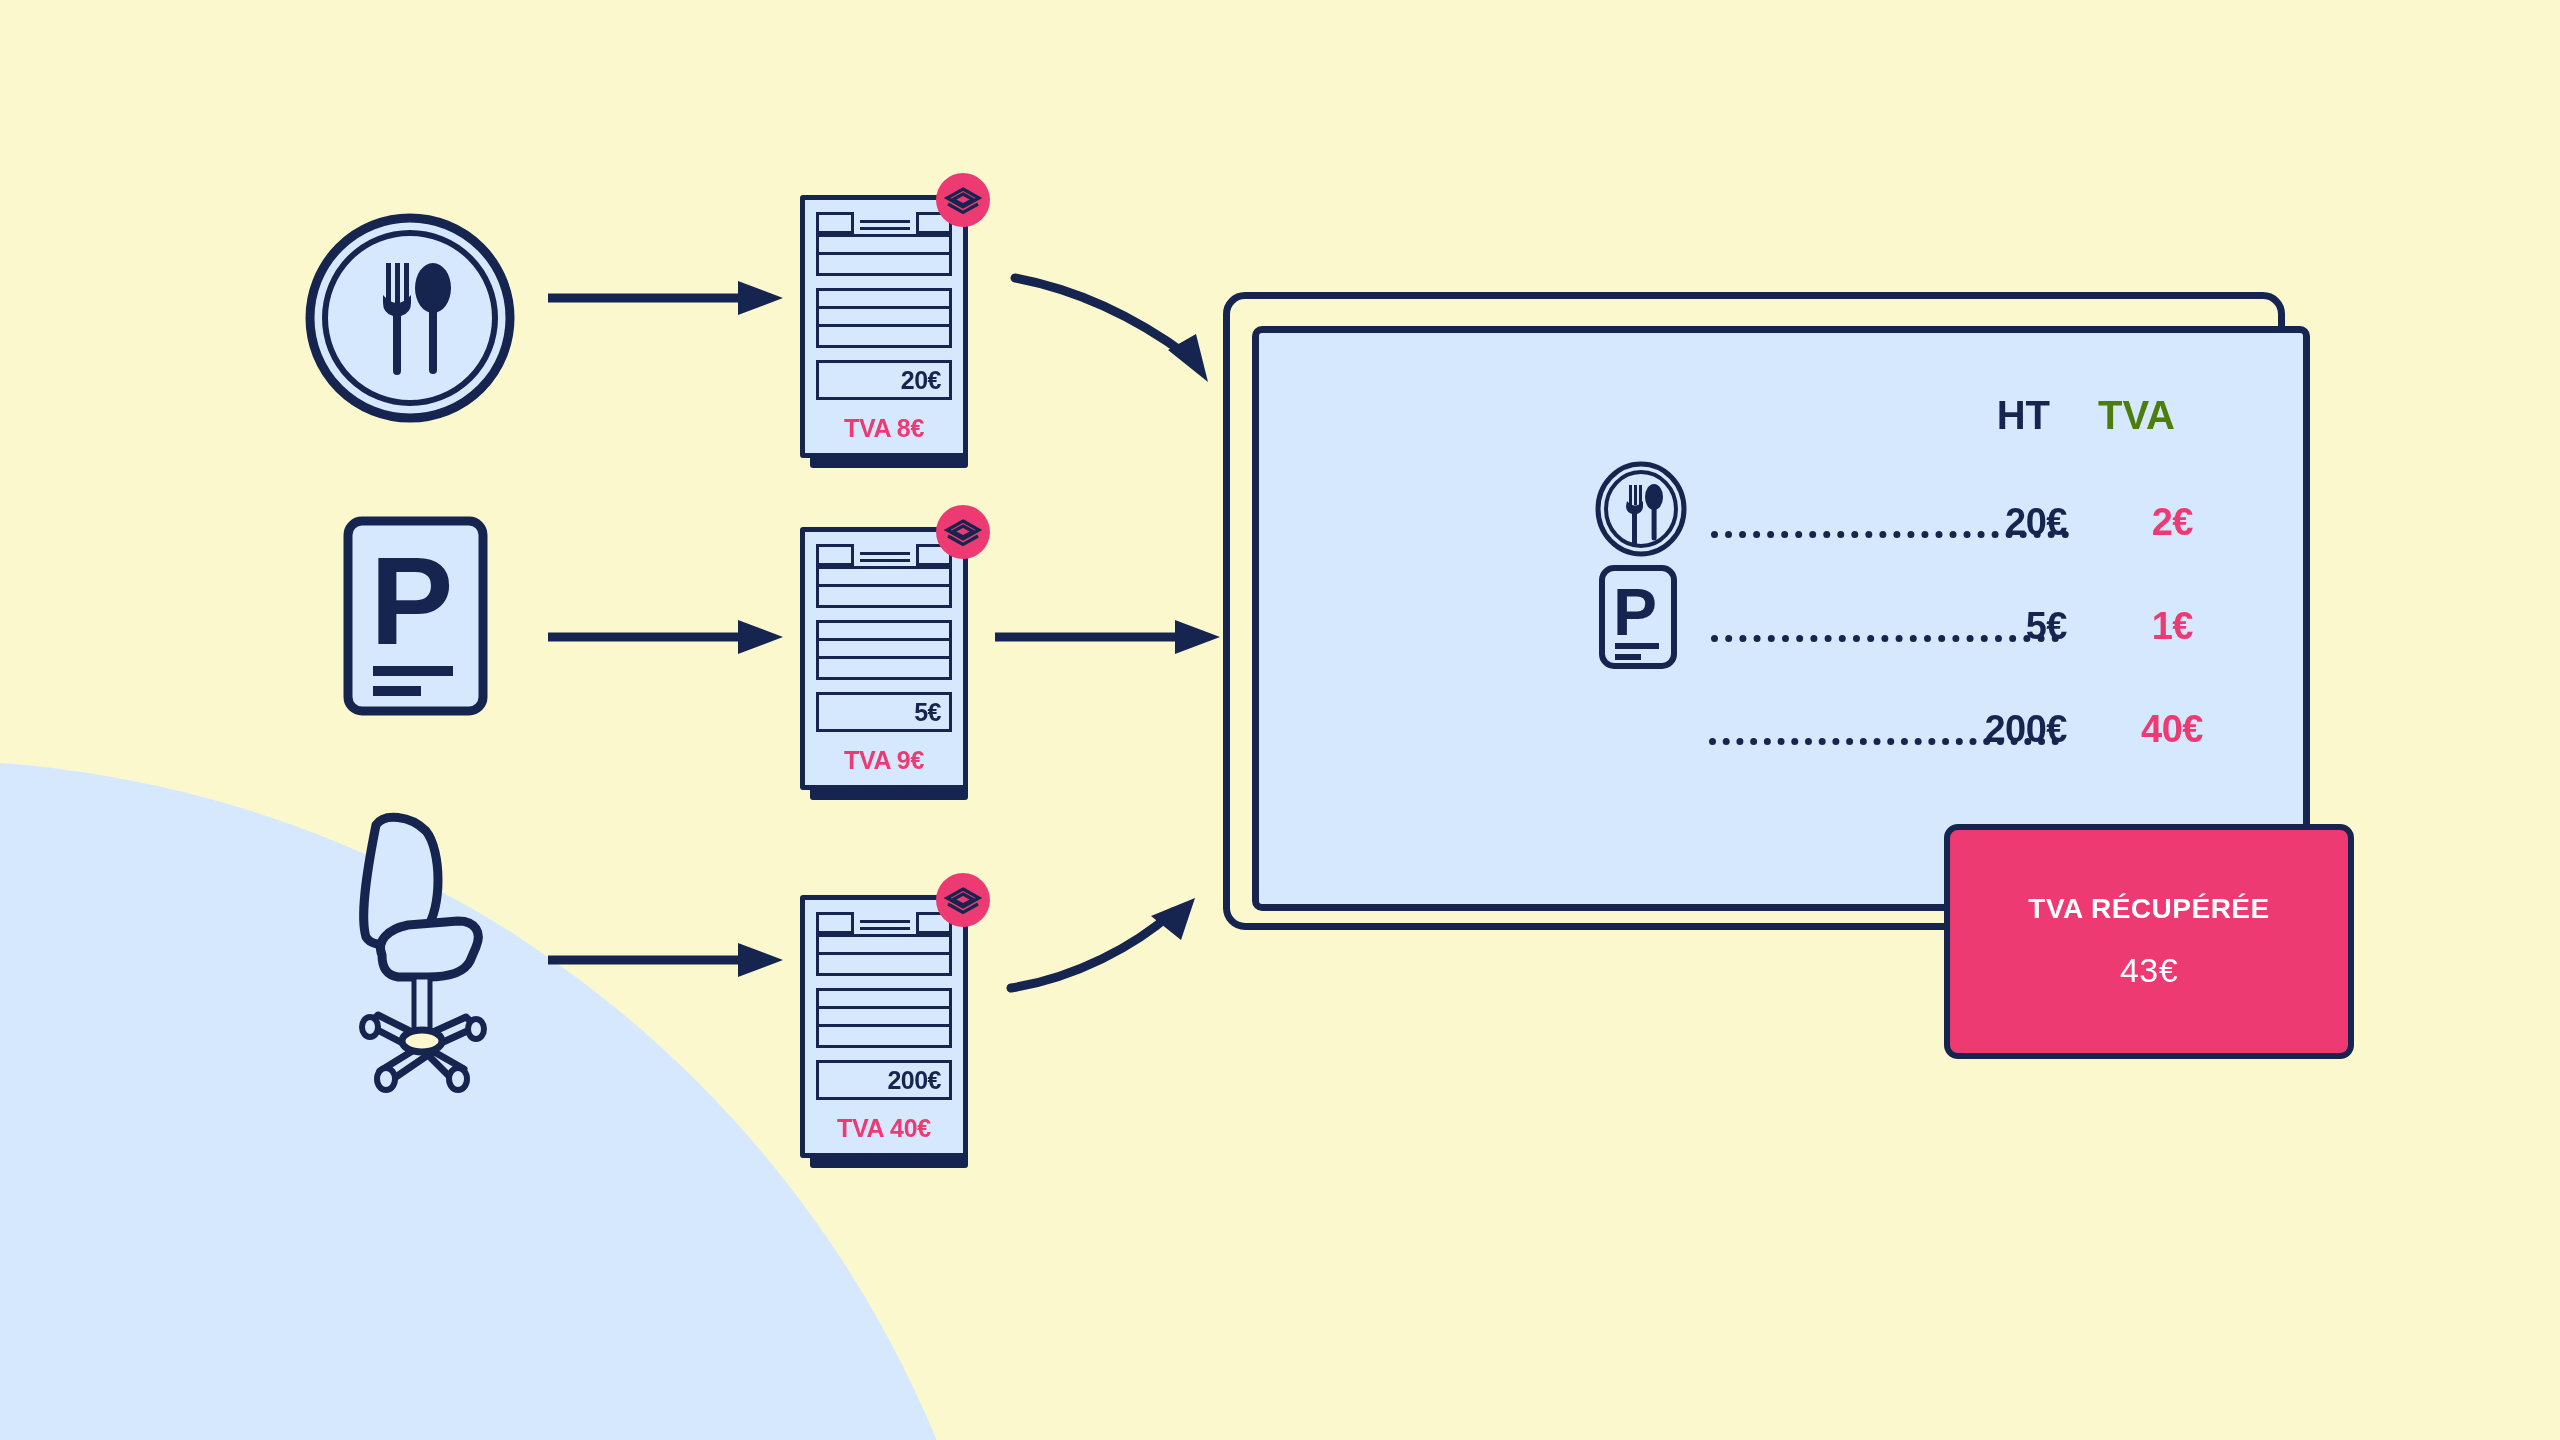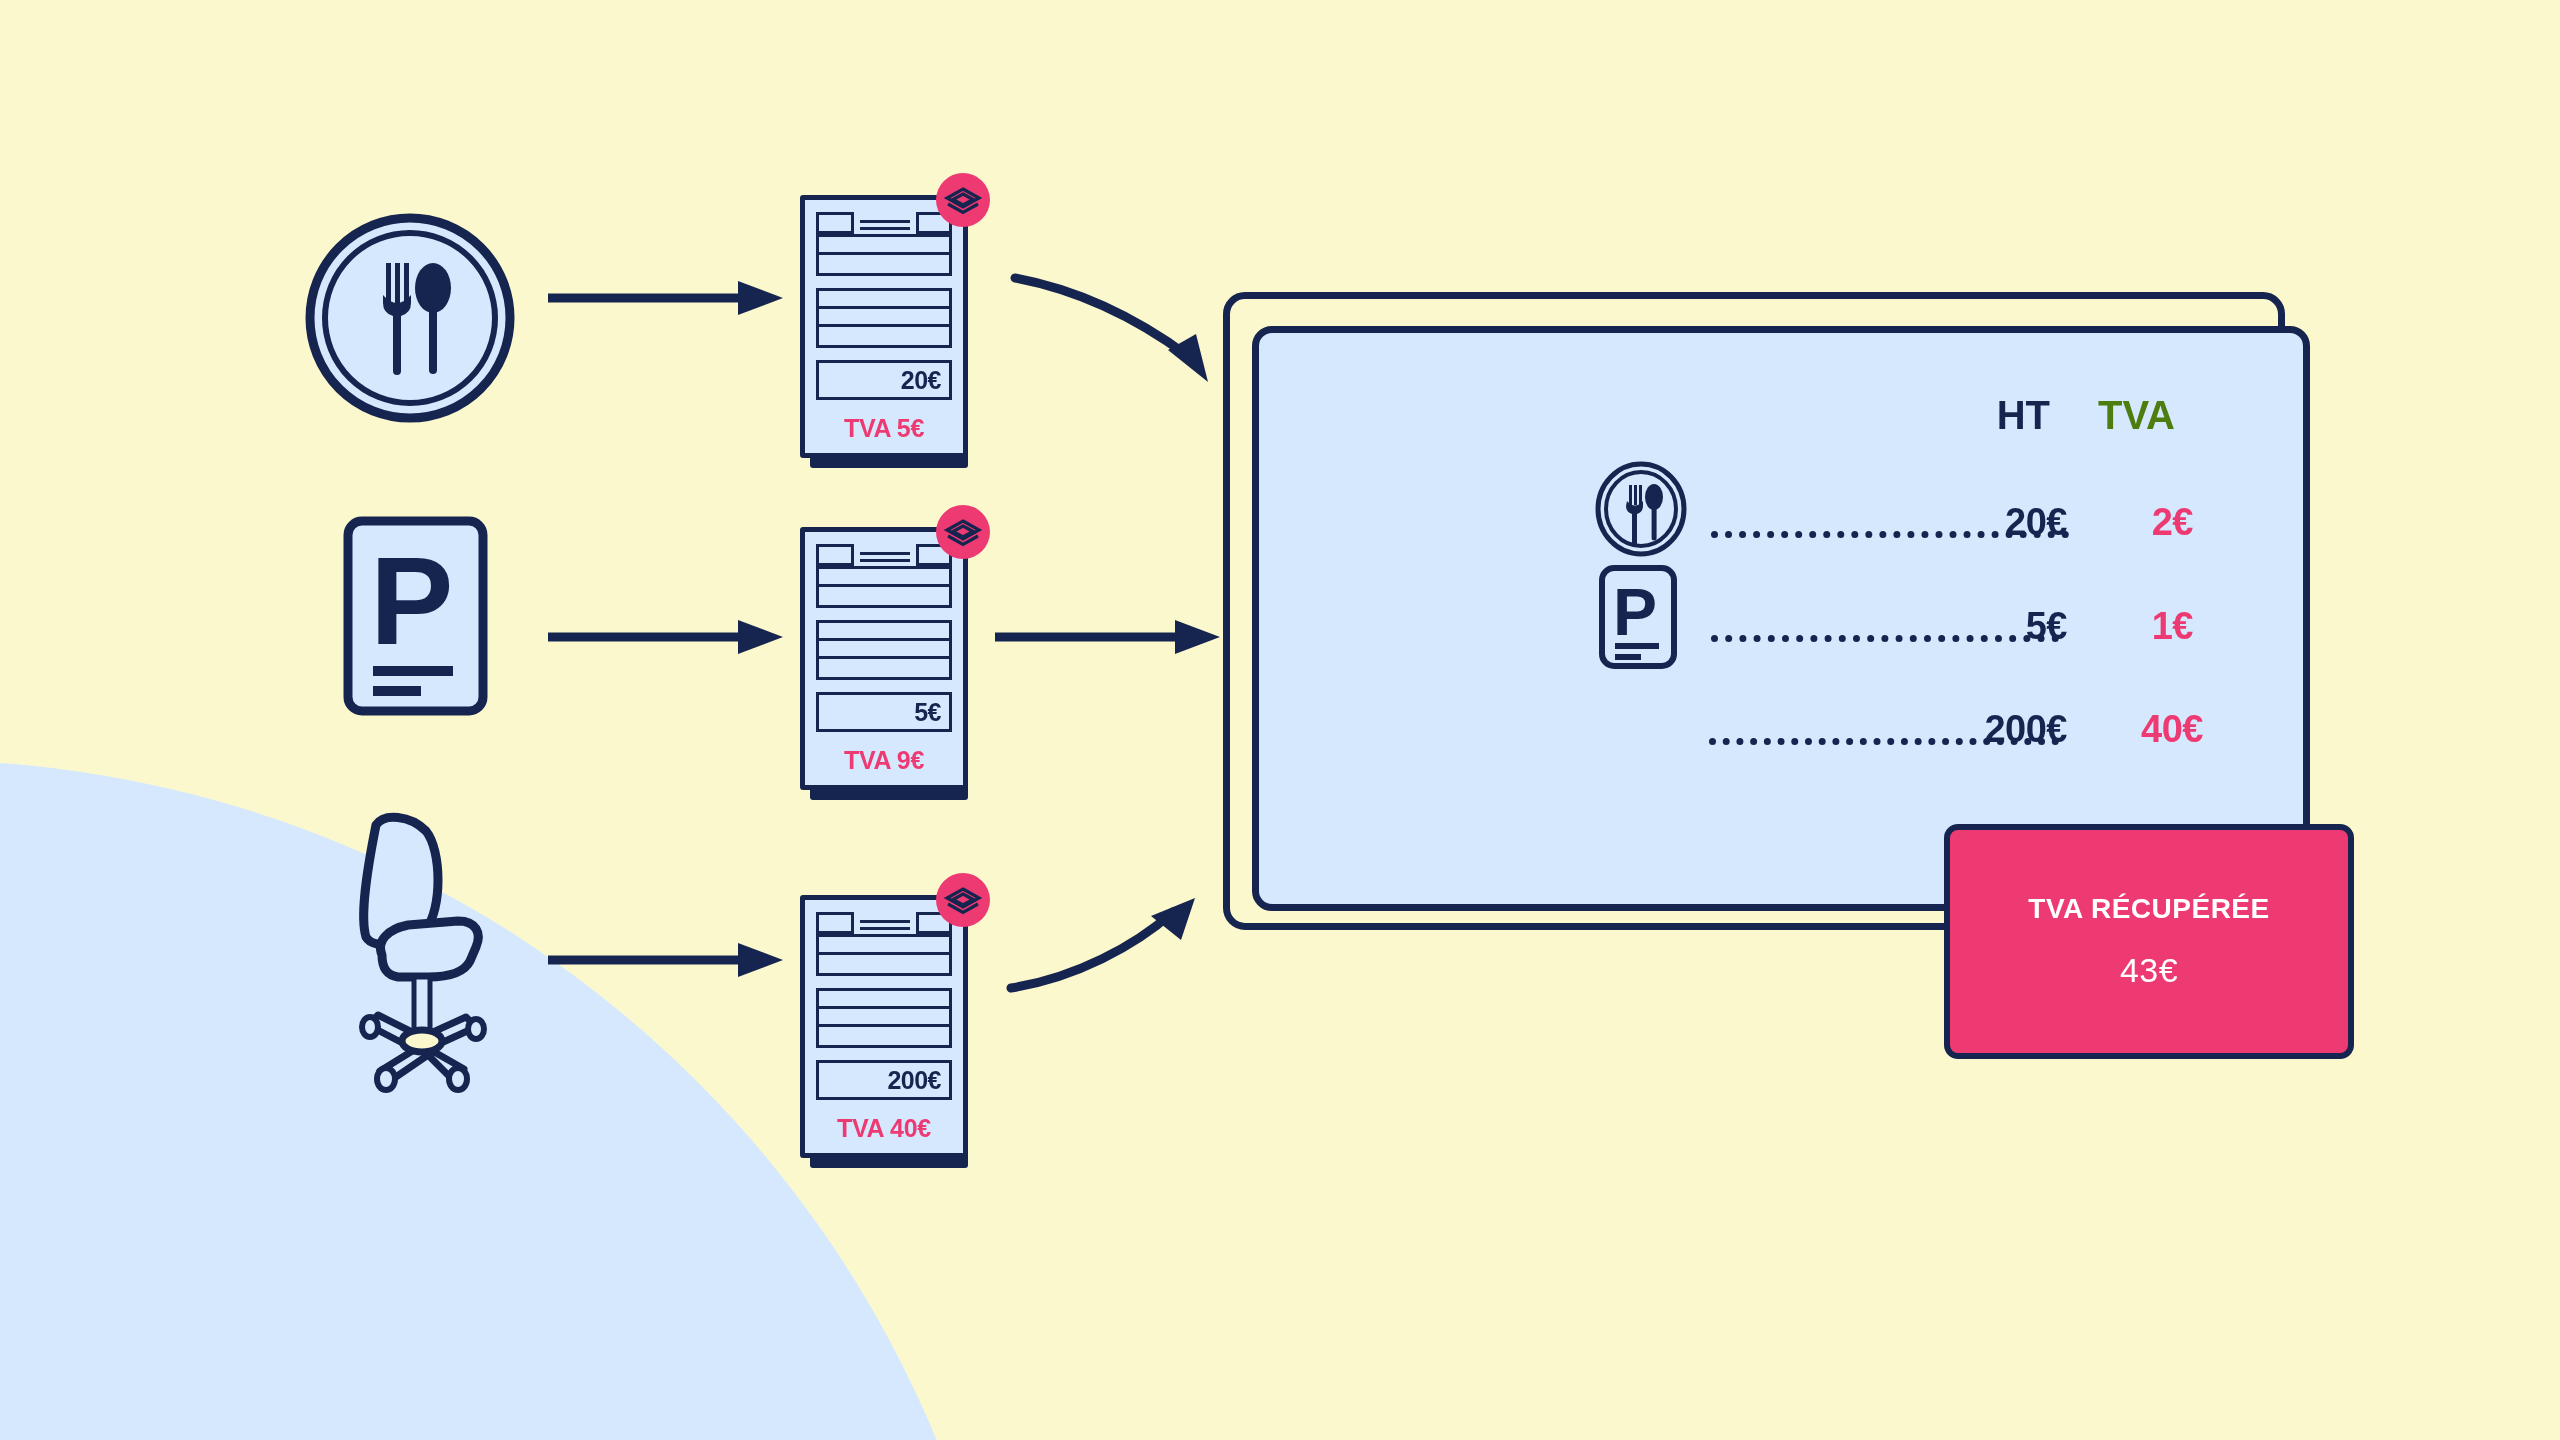--- a/index.html
+++ b/index.html
@@ -131,21 +131,21 @@
     border-radius: 22px;
     box-sizing: border-box;
     background: transparent;
   }
   #panel-inner {
     left: 1252px;
     top: 326px;
     width: 1058px;
     height: 585px;
     border: 7px solid #16254f;
-    border-radius: 20px;
+    border-radius: 10px;
     box-sizing: border-box;
     background: #D6E8FE;
   }
   #panel-content {
     position: absolute;
     left: 0; top: 0; right: 0; bottom: 0;
   }
   .col-head {
     position: absolute;
     font-weight: bold;
@@ -258,21 +258,21 @@
           <div class="ln"></div>
       </div>
       <div class="rc-gap"></div>
       <div class="rc-block">
         <div class="ln"></div>
           <div class="ln"></div>
           <div class="ln"></div>
       </div>
       <div class="rc-gap"></div>
       <div class="rc-total">20€</div>
-      <div class="rc-tva">TVA 5€</div>
+      <div class="rc-tva">TVA 8€</div>
       <div class="rc-badge">
         <svg width="36" height="30" viewBox="0 0 36 30">
           <polygon points="18,4 34,13 18,22 2,13" fill="none" stroke="#16254f" stroke-width="3.2"></polygon>
           <polygon points="18,9 28,14.5 18,20 8,14.5" fill="none" stroke="#16254f" stroke-width="3.2"></polygon>
           <polyline points="3,19 18,27.5 33,19" fill="none" stroke="#16254f" stroke-width="3.2"></polyline>
         </svg>
       </div>
     </div>
   </div>
 

